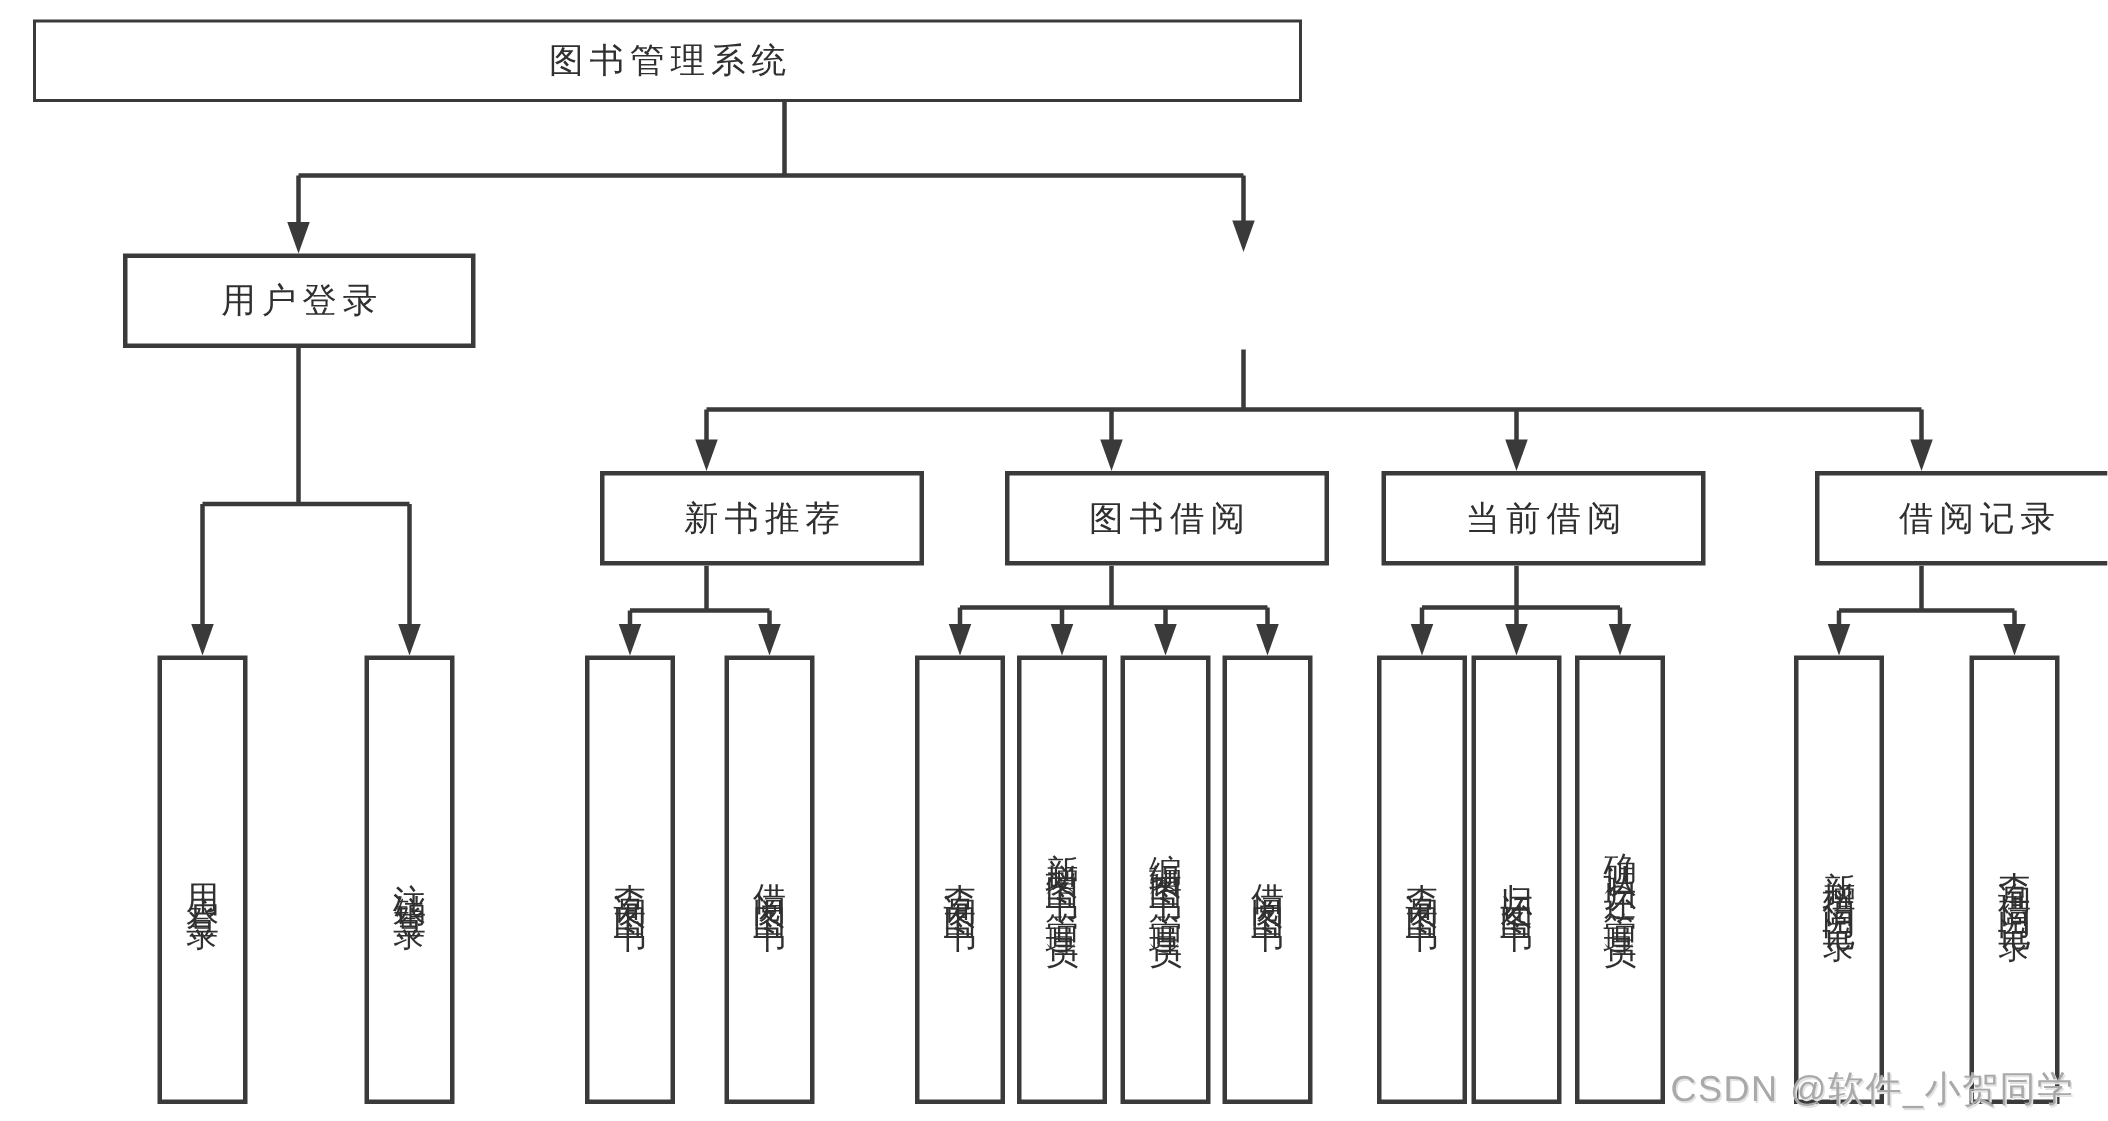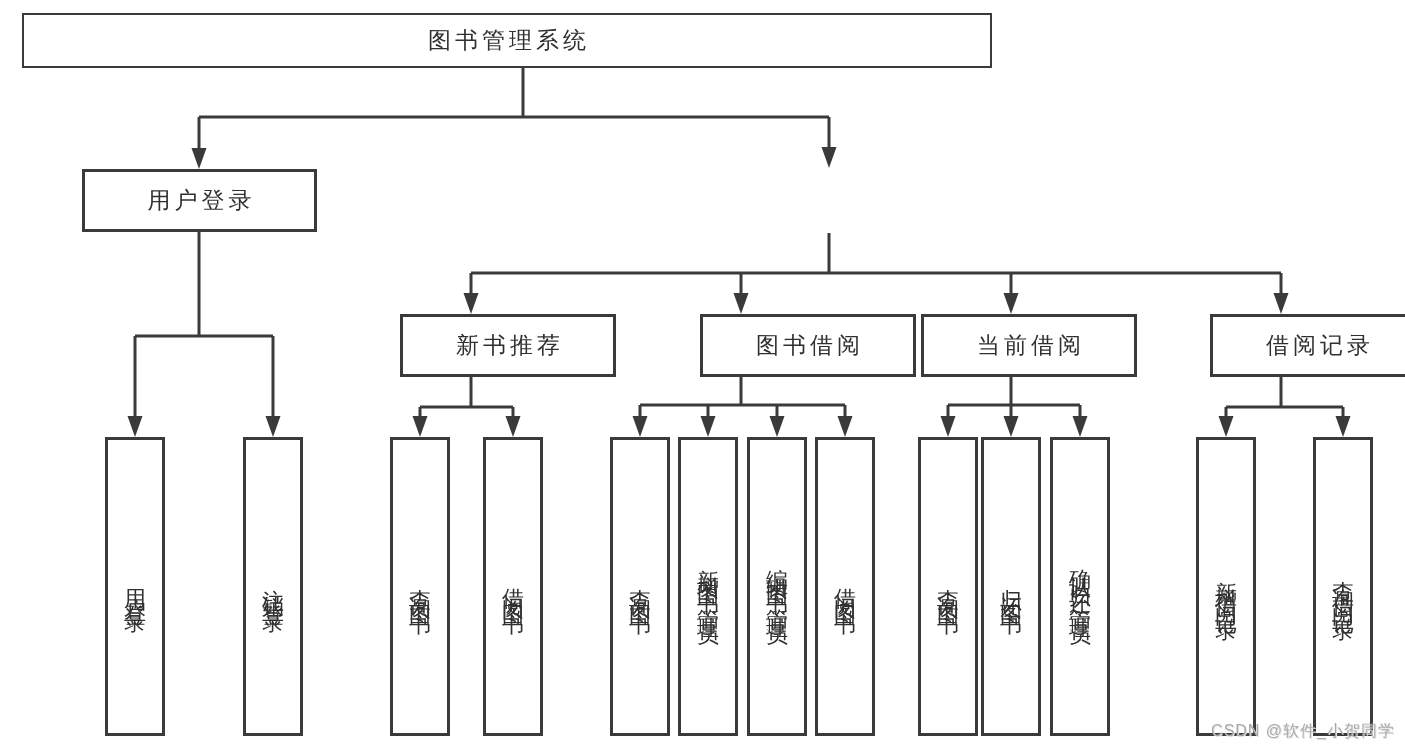--- a/index.html
+++ b/index.html
@@ -27,41 +27,41 @@
     display:flex;align-items:center;justify-content:center;
     color:var(--text);
   }
   .node .hlabel{
     font-size:23px;
     letter-spacing:4px;
     color:var(--text);
     white-space:nowrap;
     text-indent:4px;
   }
-  .root{left:22px;top:13px;width:970px;height:55px;border-width:2px;}
+  .root{left:22px;top:13px;width:846px;height:55px;border-width:2px;}
   .lvl2a{left:82px;top:169px;width:235px;height:63px;}
   .lvl2b{left:711px;top:168px;width:236px;height:65px;}
   .lvl3{top:314px;width:216px;height:63px;margin-left:37px;}
   .leaf{
     top:437px;width:60px;height:299px;
     border-width:3px;
   }
   .vtext{
     writing-mode:vertical-rl;
     text-orientation:mixed;
     font-size:22px;
     line-height:1.0;
     letter-spacing:8px;
     color:var(--text);
     white-space:nowrap;
   }
   .watermark{
     position:absolute;
-    right:10px;bottom:5px;
-    font-size:16px;
+    right:22px;bottom:5px;
+    font-size:24px;
     color:var(--watermark);
     text-shadow:1px 1px 0 #e3e3e3;
     letter-spacing:1px;
     white-space:nowrap;
   }
 </style>
 </head>
 <body>
 
 <div class="stage">
@@ -93,21 +93,21 @@
     <span class="hlabel">图书管理系统</span>
   </div>
 
   <div class="node lvl2a">
     <span class="hlabel">用户登录</span>
   </div>
 
   <div class="node lvl3" style="left:363px">
     <span class="hlabel">新书推荐</span>
   </div>
-  <div class="node lvl3" style="left:663px">
+  <div class="node lvl3" style="left:633px">
     <span class="hlabel">图书借阅</span>
   </div>
   <div class="node lvl3" style="left:884px">
     <span class="hlabel">当前借阅</span>
   </div>
   <div class="node lvl3" style="left:1173px">
     <span class="hlabel">借阅记录</span>
   </div>
 
   <div class="node leaf" style="left:105px">

